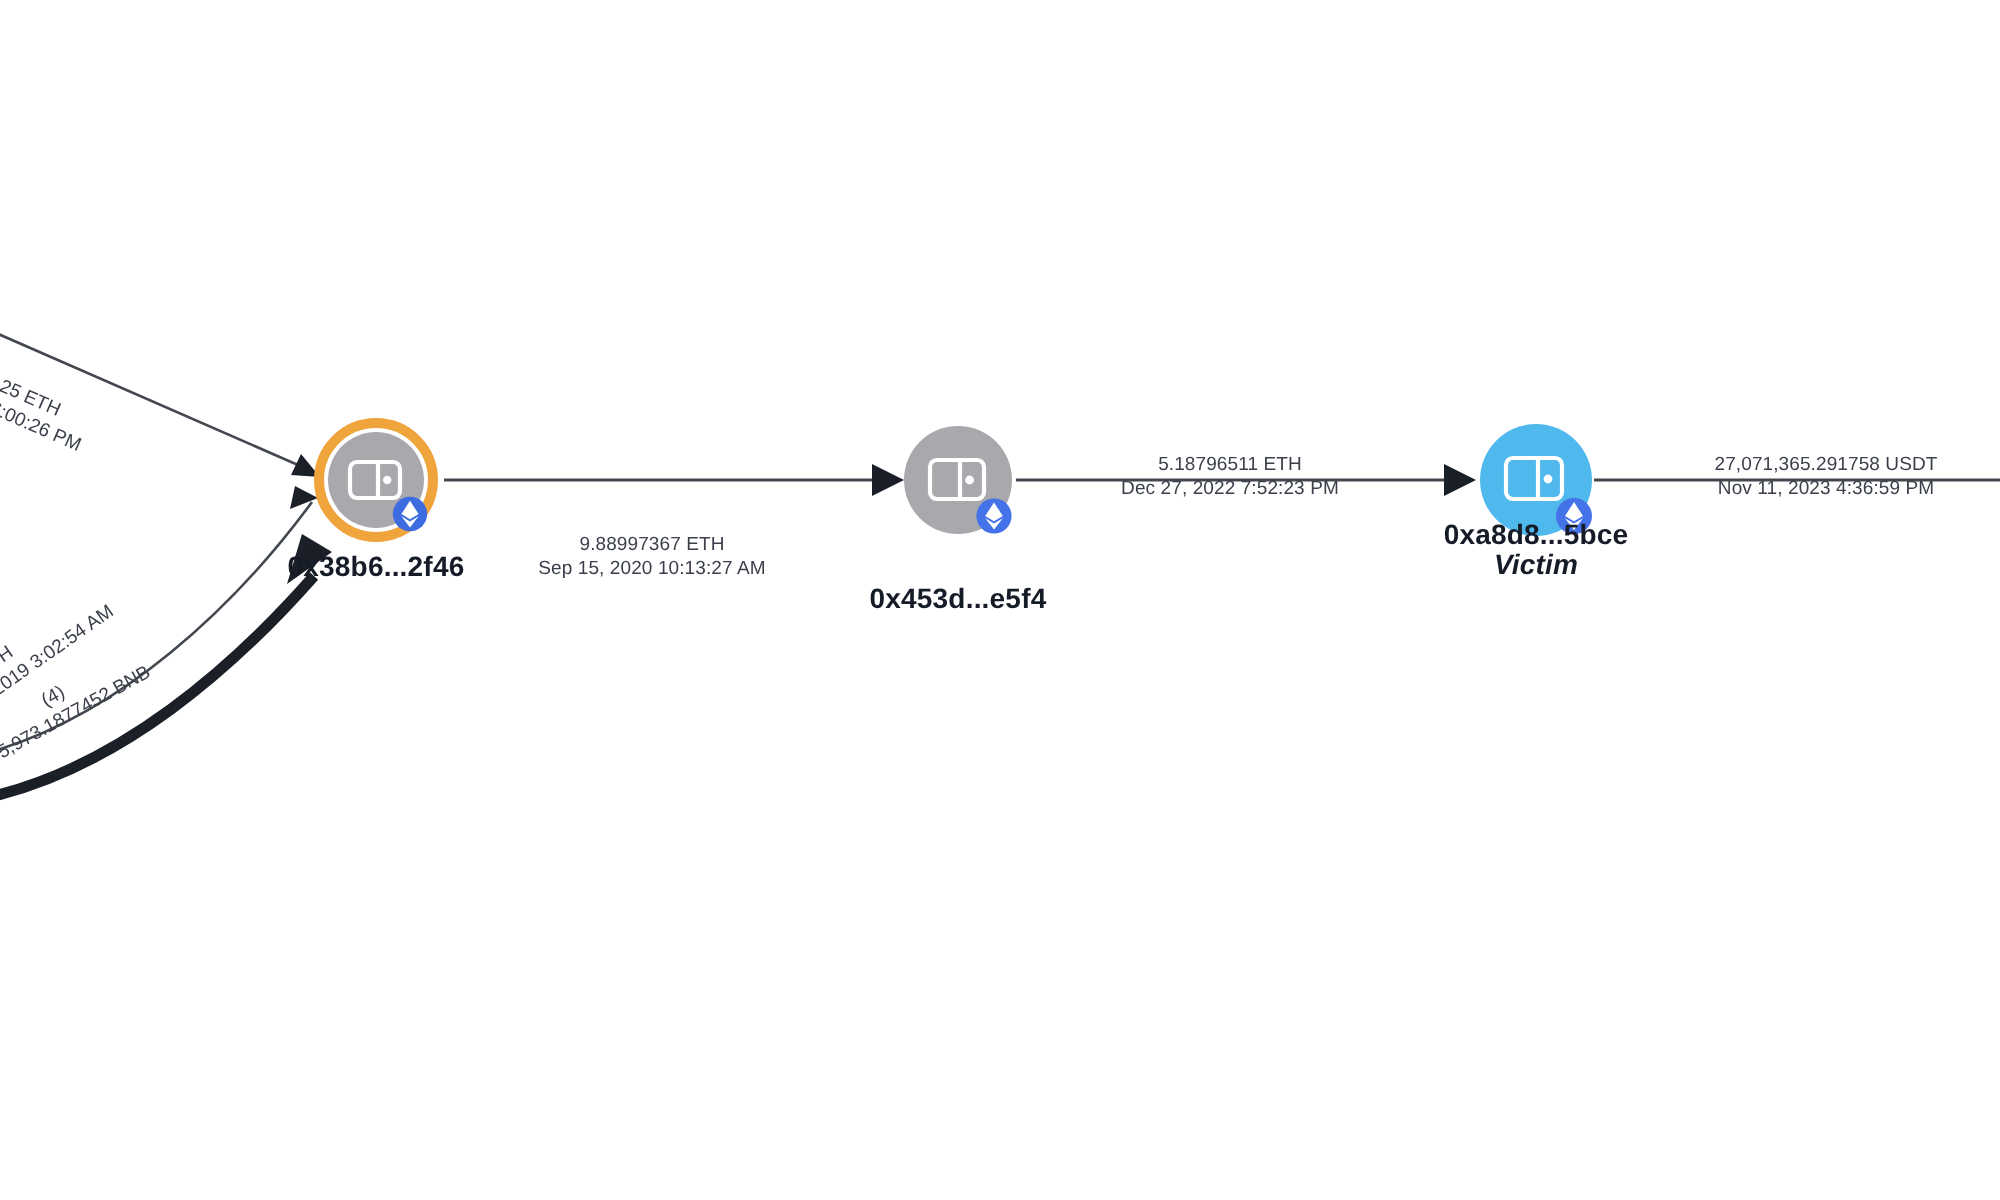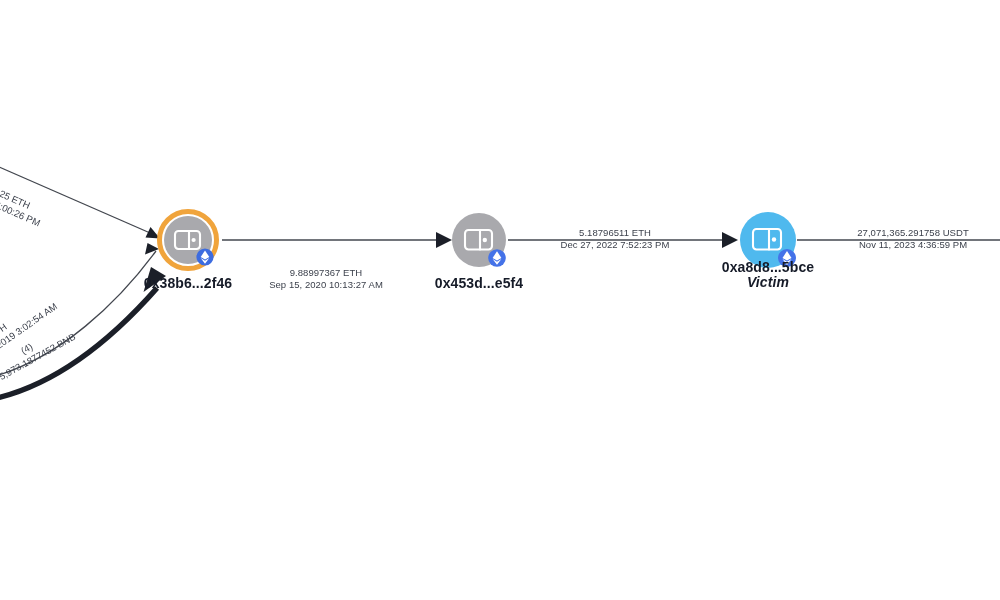--- a/index.html
+++ b/index.html
@@ -201,21 +201,21 @@
 
   <div class="edge-label" style="left:838px; top:227px; width:150px;">
     <span class="amount">27,071,365.291758 USDT</span>
     <span class="stamp">Nov 11, 2023 4:36:59 PM</span>
   </div>
 
   <div class="node-caption" style="left:113px; top:276px; width:150px;">
     <span>0x38b6...2f46</span>
   </div>
 
-  <div class="node-caption" style="left:404px; top:276px; width:150px;">
+  <div class="node-caption" style="left:404px; top:292px; width:150px;">
     <span>0x453d...e5f4</span>
   </div>
 
   <div class="node-caption" style="left:693px; top:260px; width:150px;">
     <span>0xa8d8...5bce</span>
     <span class="role">Victim</span>
   </div>
 
 </div>
 

